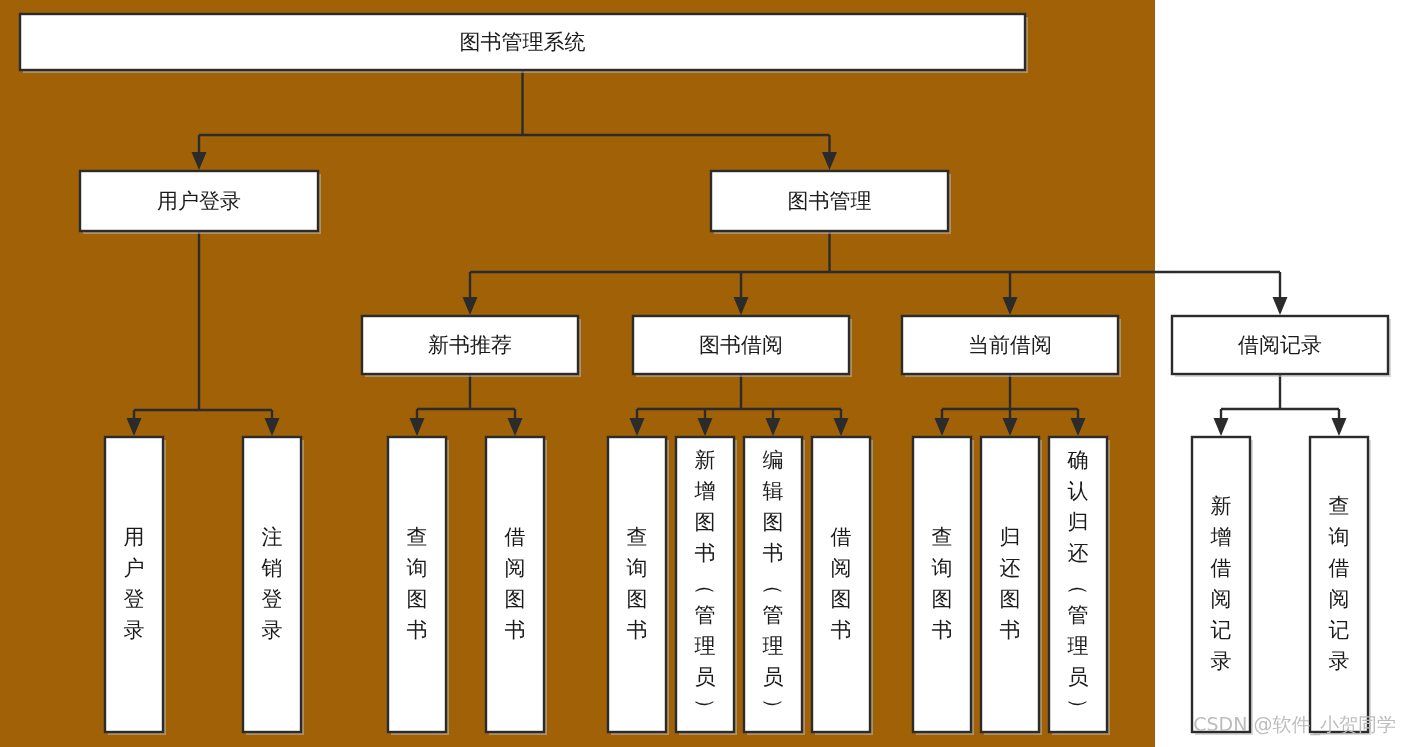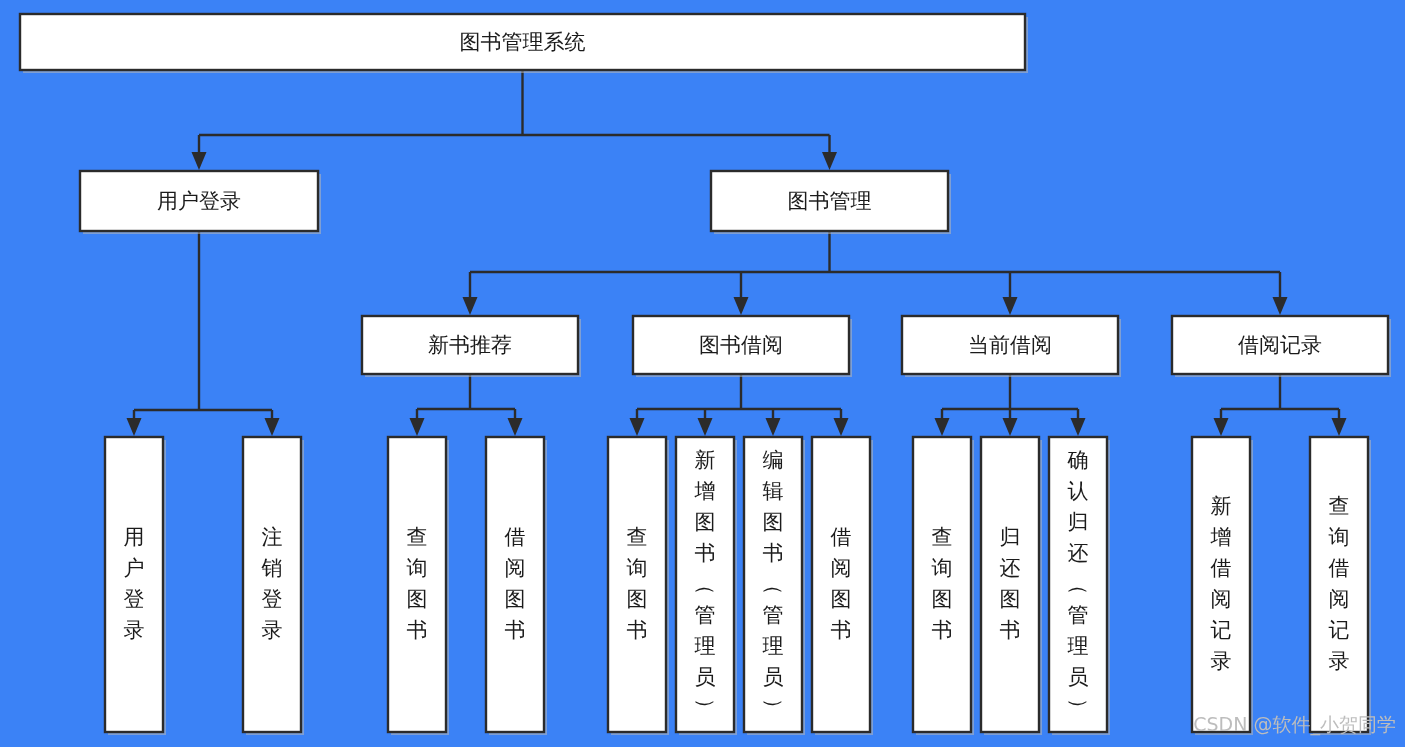--- a/index.html
+++ b/index.html
@@ -10,23 +10,23 @@
   }
   body {
     width: 1405px;
     height: 747px;
     overflow: hidden;
     font-family: "DejaVu Sans", "Liberation Sans", sans-serif;
     position: relative;
   }
   #diagram-root {
     position: relative;
-    width: 1405px;
+    width: 1155px;
     height: 747px;
-    background: #3b82f6;
+    background: #a16207;
   }
   svg.diagram-canvas {
     position: absolute;
     left: 0;
     top: 0;
     width: 1405px;
     height: 747px;
     display: block;
   }
   .node-box {

